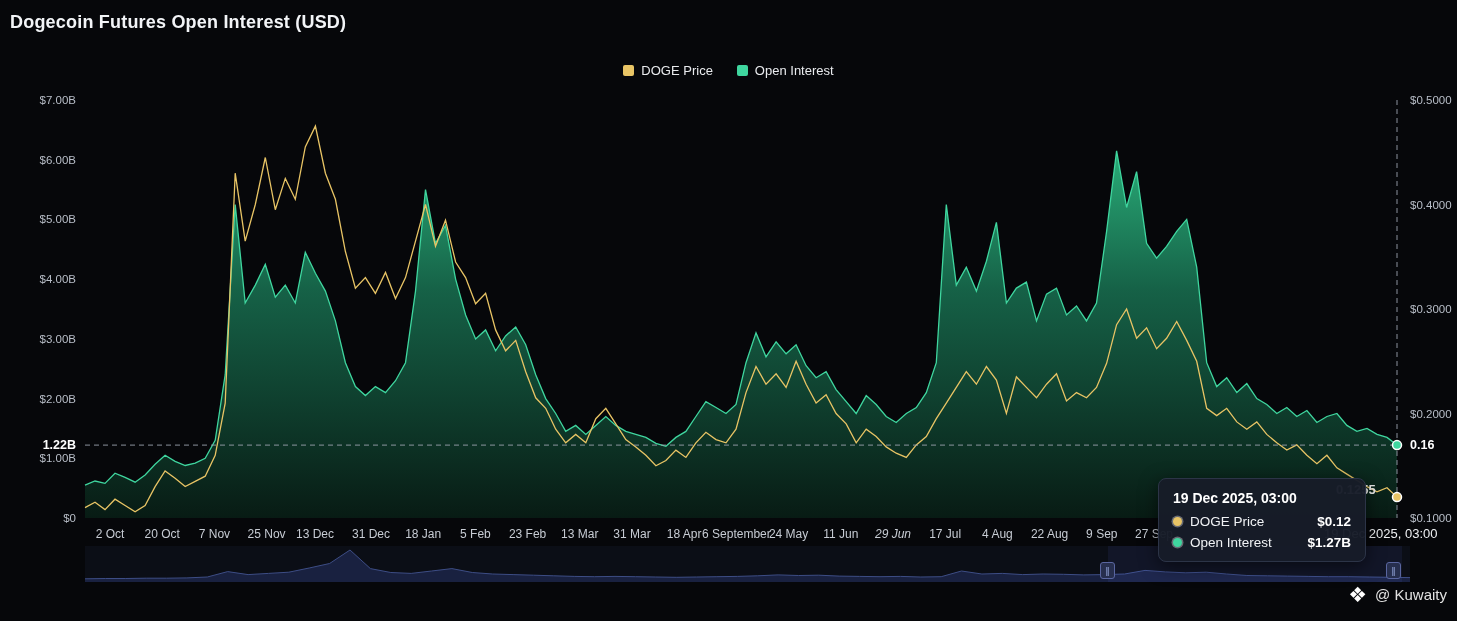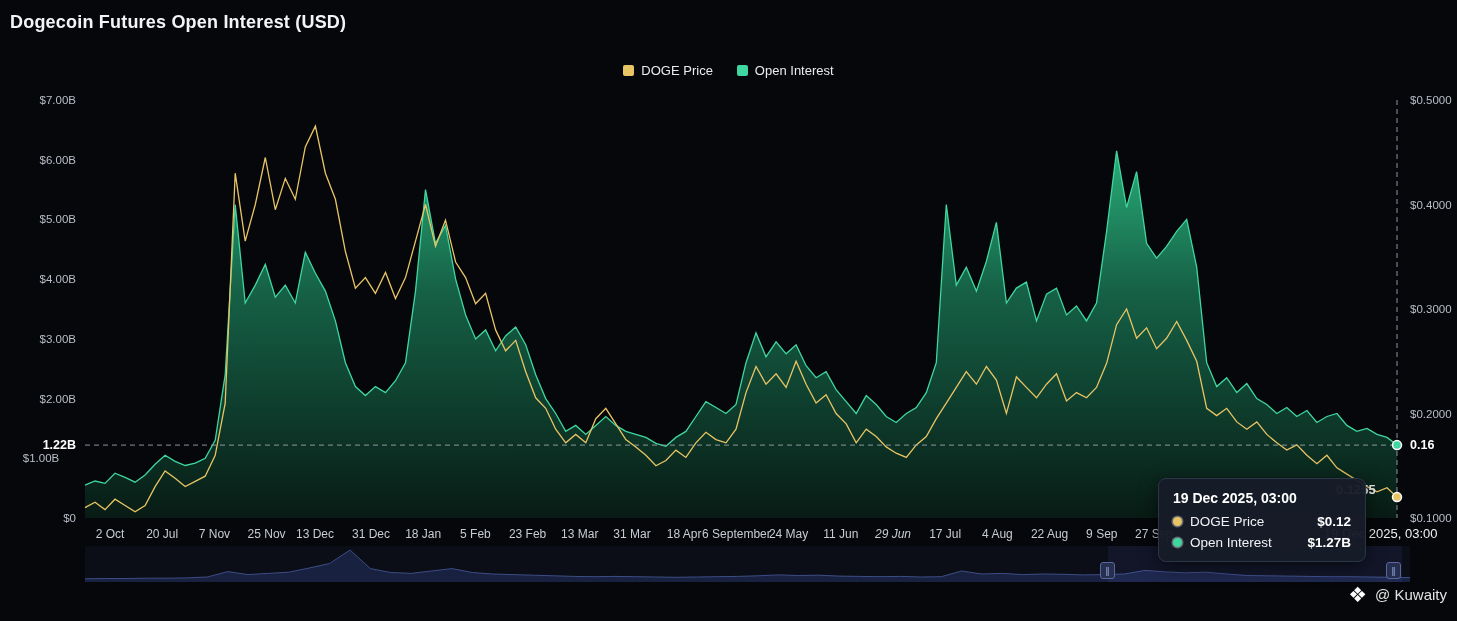--- a/index.html
+++ b/index.html
@@ -118,29 +118,29 @@
     <span class="wm-logo">❖</span>
     <span class="wm-text">@ Kuwaity</span>
   </div>
 
 <div class="tick left" style="top: 100px;">$7.00B</div>
     <div class="tick left" style="top: 159.714px;">$6.00B</div>
     <div class="tick left" style="top: 219.429px;">$5.00B</div>
     <div class="tick left" style="top: 279.143px;">$4.00B</div>
     <div class="tick left" style="top: 338.857px;">$3.00B</div>
     <div class="tick left" style="top: 398.571px;">$2.00B</div>
-    <div class="tick left" style="top: 458.286px; text-align: center;">$1.00B</div>
+    <div class="tick left" style="top: 458.286px;">$1.00B</div>
     <div class="tick left" style="top: 518px;">$0</div>
     <div class="tick right" style="left: 1410px; top: 100px;">$0.5000</div>
     <div class="tick right" style="left: 1410px; top: 204.5px;">$0.4000</div>
     <div class="tick right" style="left: 1410px; top: 309px;">$0.3000</div>
     <div class="tick right" style="left: 1410px; top: 413.5px;">$0.2000</div>
     <div class="tick right" style="left: 1410px; top: 518px;">$0.1000</div>
     <div class="tick x" style="left: 110px;">2 Oct</div>
-    <div class="tick x" style="left: 162.2px;">20 Jul</div>
+    <div class="tick x" style="left: 162.2px;">20 Oct</div>
     <div class="tick x" style="left: 214.4px;">7 Nov</div>
     <div class="tick x" style="left: 266.6px;">25 Nov</div>
     <div class="tick x" style="left: 315px;">13 Dec</div>
     <div class="tick x" style="left: 371px;">31 Dec</div>
     <div class="tick x" style="left: 423.2px;">18 Jan</div>
     <div class="tick x" style="left: 475.4px;">5 Feb</div>
     <div class="tick x" style="left: 527.6px;">23 Feb</div>
     <div class="tick x" style="left: 579.8px;">13 Mar</div>
     <div class="tick x" style="left: 632px;">31 Mar</div>
     <div class="tick x" style="left: 684.2px;">18 Apr</div>

